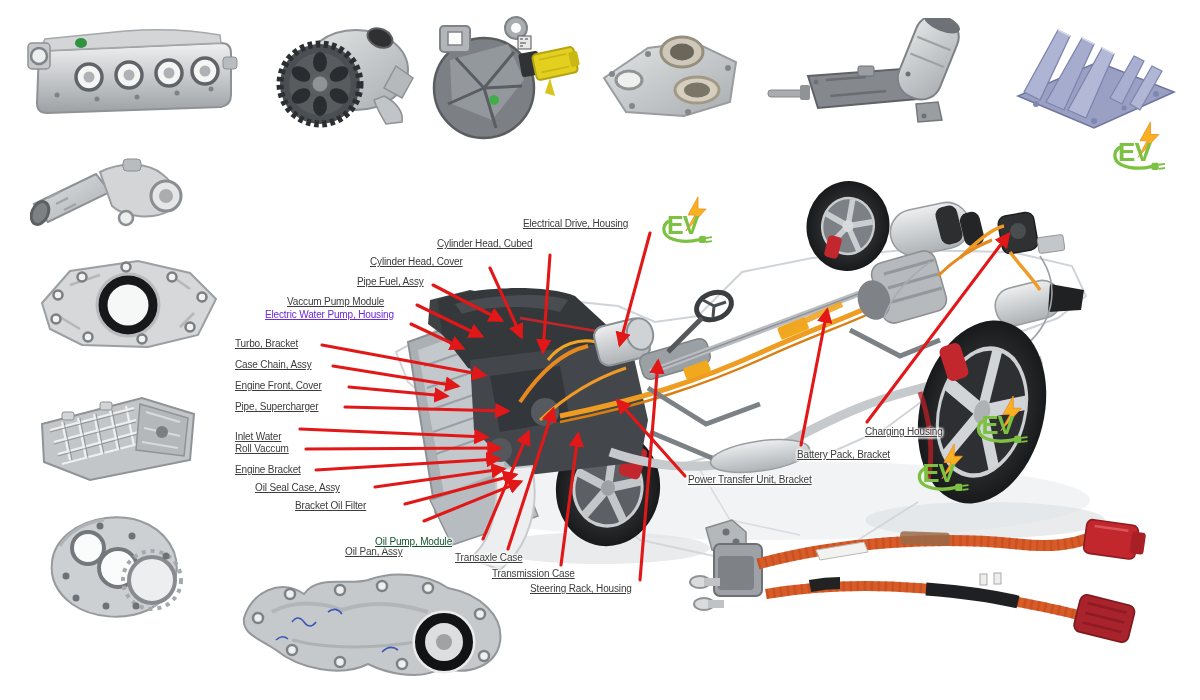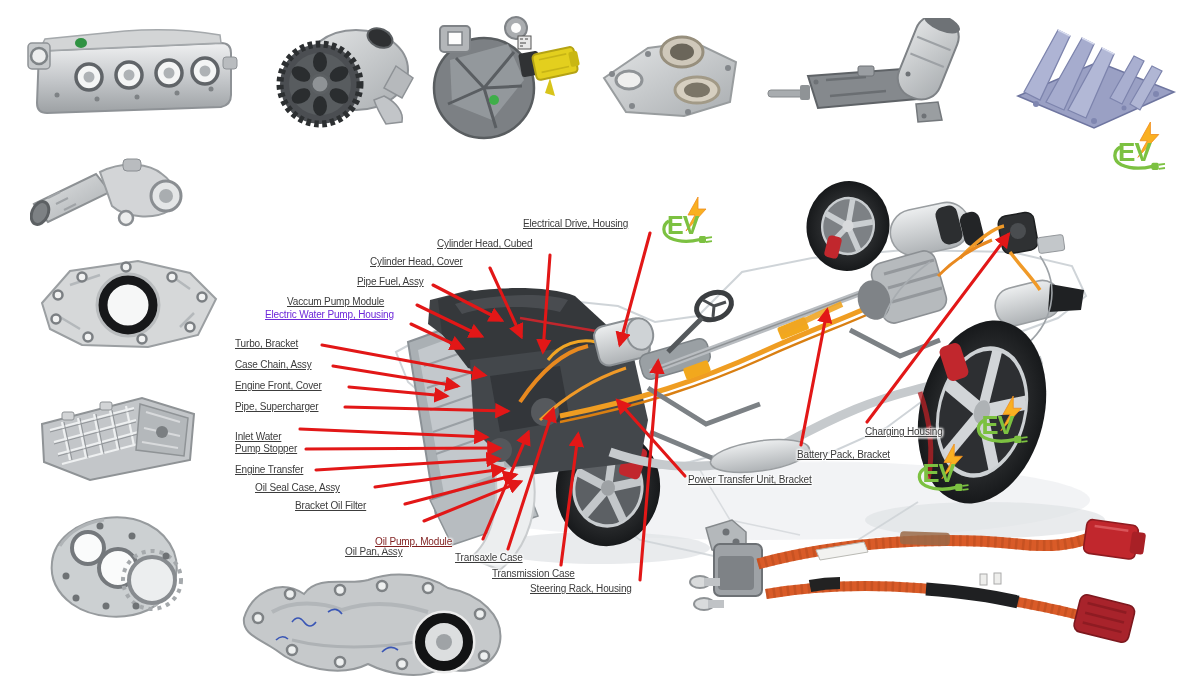--- a/index.html
+++ b/index.html
@@ -489,26 +489,26 @@
       <div class="lbl" style="left: 437px; top: 236px; color: rgb(60, 60, 60);">Cylinder Head, Cubed</div>
       <div class="lbl" style="left: 370px; top: 254px; color: rgb(60, 60, 60);">Cylinder Head, Cover</div>
       <div class="lbl" style="left: 343px; top: 274px; color: rgb(60, 60, 60); margin-left: 14px;">Pipe Fuel, Assy</div>
       <div class="lbl" style="left: 287px; top: 294px; color: rgb(60, 60, 60);">Vaccum Pump Module</div>
       <div class="lbl" style="left: 233px; top: 307px; color: #6d28d9; margin-left: 32px;">Electric Water Pump, Housing</div>
       <div class="lbl" style="left: 235px; top: 336px; color: rgb(60, 60, 60);">Turbo, Bracket</div>
       <div class="lbl" style="left: 235px; top: 357px; color: rgb(60, 60, 60);">Case Chain, Assy</div>
       <div class="lbl" style="left: 235px; top: 378px; color: rgb(60, 60, 60);">Engine Front, Cover</div>
       <div class="lbl" style="left: 235px; top: 399px; color: rgb(60, 60, 60); text-align: right;">Pipe, Supercharger</div>
       <div class="lbl" style="left: 235px; top: 421px; color: rgb(60, 60, 60); margin-top: 8px;">Inlet Water</div>
-      <div class="lbl" style="left: 235px; top: 441px; color: rgb(60, 60, 60);">Pump Stopper</div>
-      <div class="lbl" style="left: 235px; top: 462px; color: rgb(60, 60, 60);">Engine Transfer</div>
+      <div class="lbl" style="left: 235px; top: 441px; color: rgb(60, 60, 60);">Roll Vaccum</div>
+      <div class="lbl" style="left: 235px; top: 462px; color: rgb(60, 60, 60);">Engine Bracket</div>
       <div class="lbl" style="left: 255px; top: 480px; color: rgb(60, 60, 60);">Oil Seal Case, Assy</div>
       <div class="lbl" style="left: 295px; top: 498px; color: rgb(60, 60, 60);">Bracket Oil Filter</div>
       <div class="lbl" style="left: 345px; top: 544px; color: rgb(60, 60, 60);">Oil Pan, Assy</div>
-      <div class="lbl" style="left: 375px; top: 534px; color: #7f1d1d;">Oil Pump, Module</div>
+      <div class="lbl" style="left: 375px; top: 534px; color: #14532d;">Oil Pump, Module</div>
       <div class="lbl" style="left: 455px; top: 550px; color: rgb(60, 60, 60);">Transaxle Case</div>
       <div class="lbl" style="left: 492px; top: 566px; color: rgb(60, 60, 60);">Transmission Case</div>
       <div class="lbl" style="left: 530px; top: 581px; color: rgb(60, 60, 60); text-align: right;">Steering Rack, Housing</div>
       <div class="lbl" style="left: 688px; top: 472px; color: rgb(60, 60, 60);">Power Transfer Unit, Bracket</div>
       <div class="lbl" style="left: 797px; top: 447px; color: rgb(60, 60, 60);">Battery Pack, Bracket</div>
       <div class="lbl" style="left: 865px; top: 424px; color: rgb(60, 60, 60);">Charging Housing</div>
     </div>
 
 </div>
 

